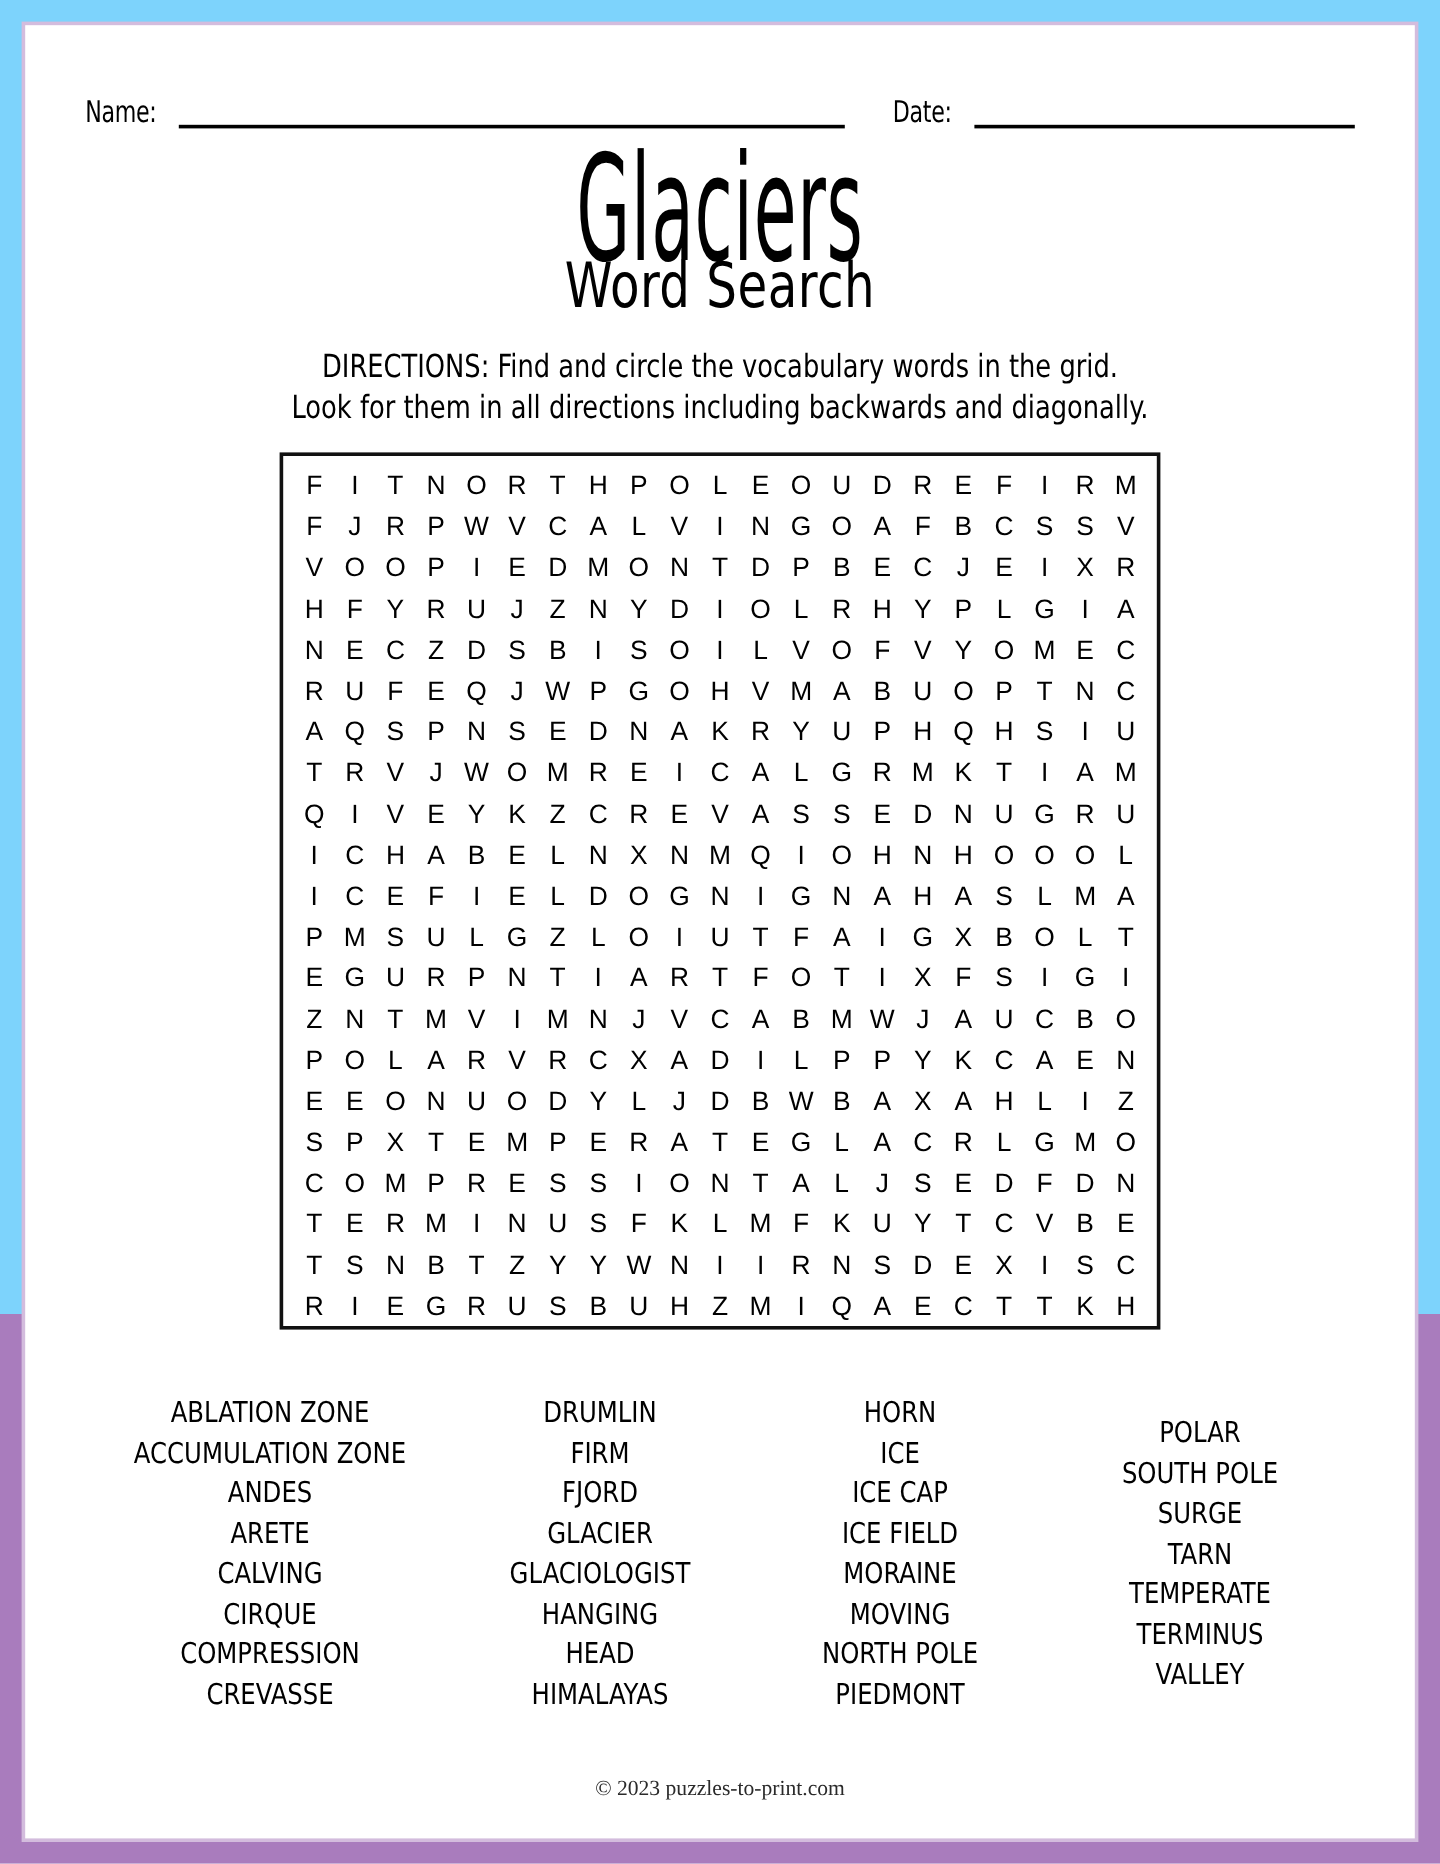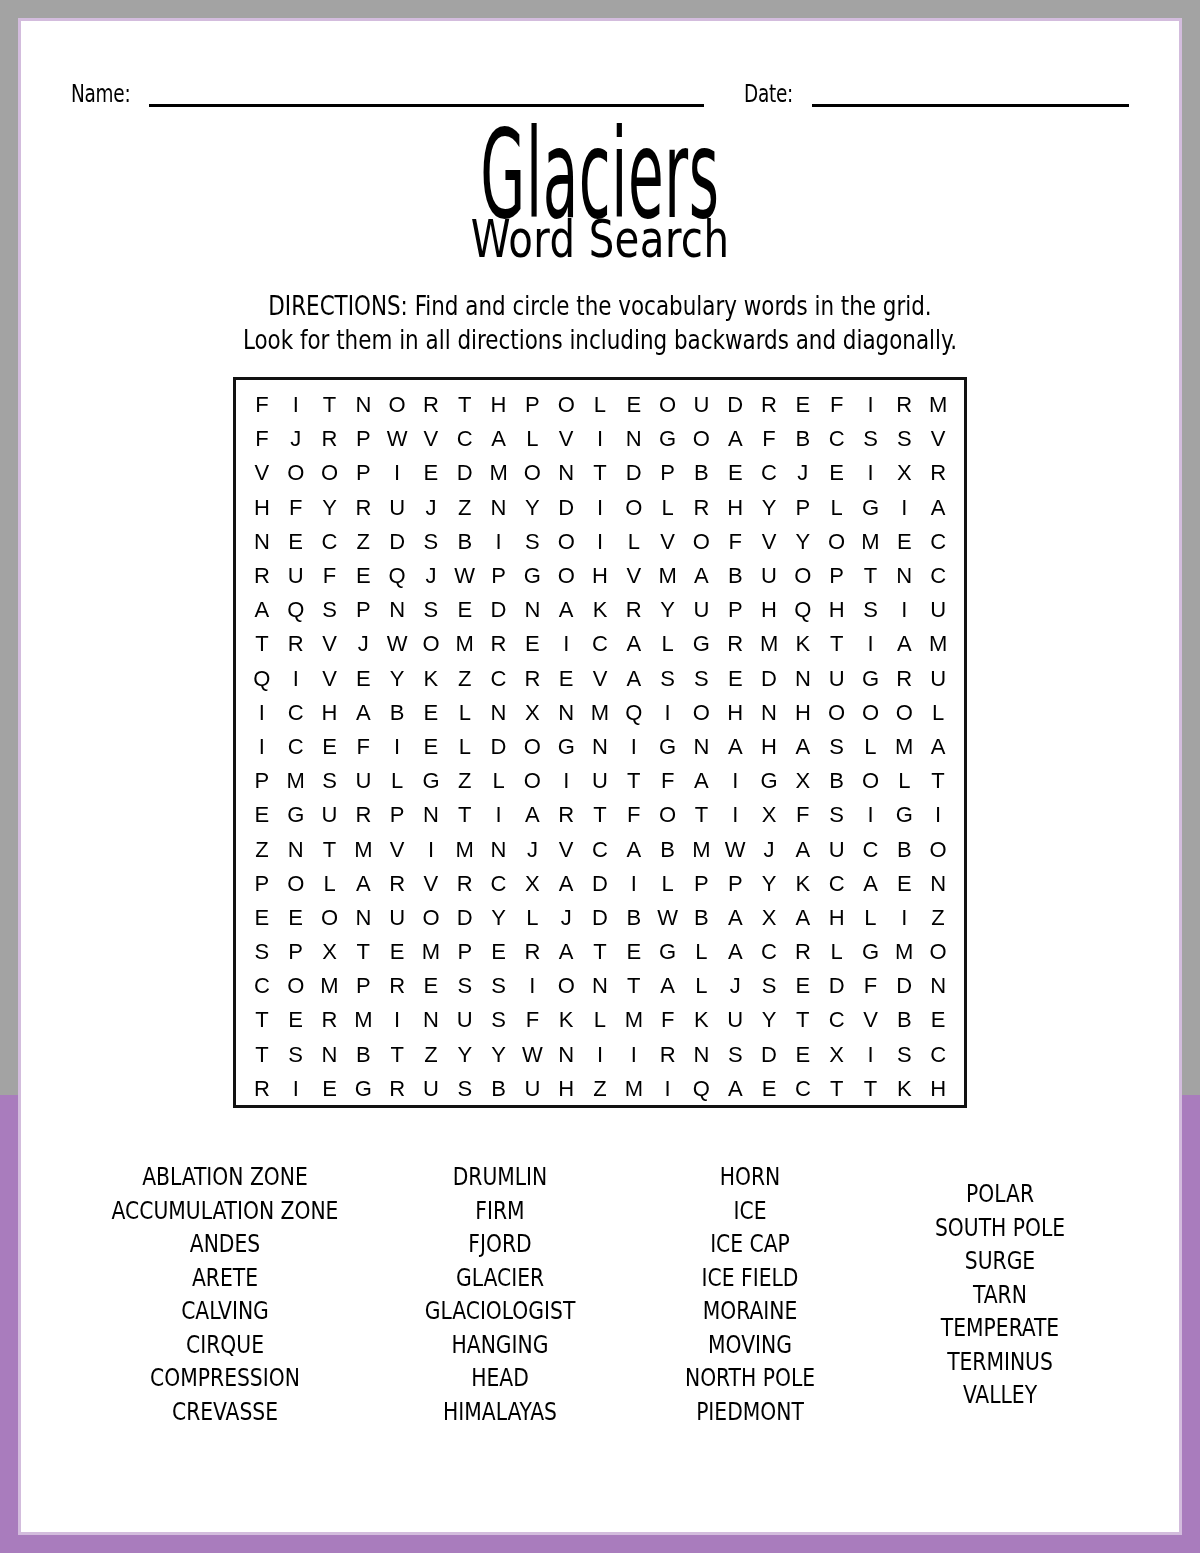--- a/index.html
+++ b/index.html
@@ -14,21 +14,21 @@
     background: #a97cbd;
     font-family: "Liberation Sans", sans-serif;
     overflow: hidden;
   }
 
   .page-border {
     position: absolute;
     left: 0; top: 0;
     width: 1200px;
     height: 1095px;
-    background: #a3a3a3;
+    background: #7dd3fc;
   }
 
   .page-inner-rule {
     position: absolute;
     left: 18px; top: 18px;
     width: 1164px;
     height: 1517px;
     background: #d3bcdd;
   }
 
@@ -689,15 +689,16 @@
           <span class="wl-item">POLAR</span>
           <span class="wl-item">SOUTH POLE</span>
           <span class="wl-item">SURGE</span>
           <span class="wl-item">TARN</span>
           <span class="wl-item">TEMPERATE</span>
           <span class="wl-item">TERMINUS</span>
           <span class="wl-item">VALLEY</span>
         </div>
       </div>
 
+    <div class="footer">© 2023 puzzles-to-print.com</div>
 
   </div>
 </div>
 
 </body></html>

